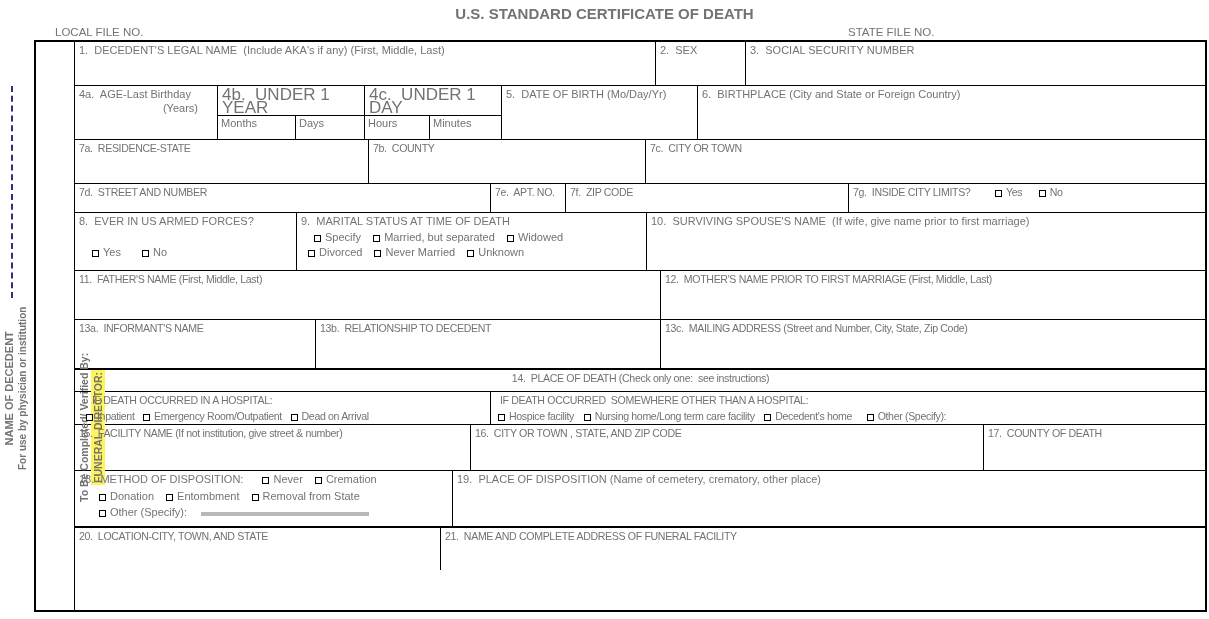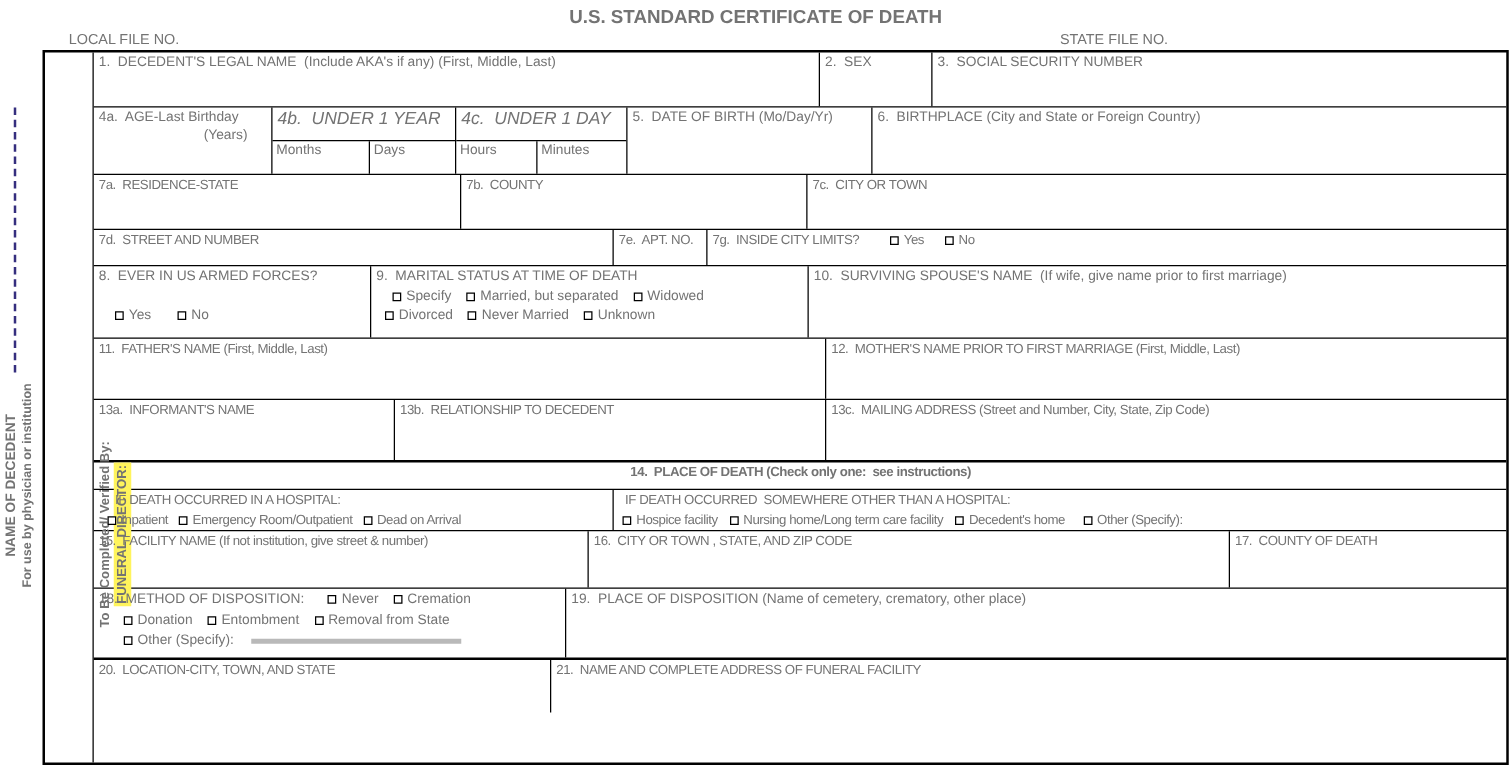--- a/index.html
+++ b/index.html
@@ -29,31 +29,31 @@
   .row { display: flex; border-top: 1px solid #000; justify-content: space-between; }
   .row.first { border-top: none; }
   .row.thick { border-top: 2px solid #000; }
   .cell { border-left: 1px solid #000; padding: 2px 3px 1px 4px; font-size: 11px;
           line-height: 13.5px; overflow: hidden; position: relative; }
   .cell.nb { border-left: none; }
   .narrow .cell, .cell.narrow { font-size: 10.6px; letter-spacing: -0.35px; }
   .lbl { white-space: pre-wrap; }
 
   .grp { display: flex; flex-direction: column; border-left: 1px solid #000; }
-  .grp .hdr { padding: 2px 3px 1px 4px; font-size: 14px; line-height: 13px; flex: 0 0 26px; font-style: italic; }
+  .grp .hdr { padding: 2px 3px 1px 4px; font-size: 17px; line-height: 13px; flex: 0 0 26px; }
   .grp .subrow { flex: 1; display: flex; border-top: 1px solid #000; }
   .grp .subrow .sub { padding: 1px 3px; font-size: 11px; }
   .grp .subrow .sub + .sub { border-left: 1px solid #000; }
 
   .cb { display: inline-block; width: 7px; height: 7px; border: 1px solid #000;
         margin-right: 4px; vertical-align: -1px; background: #fff; }
   .opt { margin-right: 14px; white-space: nowrap; }
   .opt.tight { margin-right: 9px; }
   .indent1 { padding-left: 13px; }
-  .center { text-align: center; font-weight: bold; }
+  .center { text-align: center; }
   .years-line { text-align: right; padding-right: 16px; }
 
   .grayline { display: inline-block; width: 168px; height: 4px; background: #b9b9b9;
               margin-left: 5px; vertical-align: 0px; }
 
   
   .vtext {
     position: absolute; transform: rotate(-90deg); transform-origin: 0 0;
     white-space: nowrap; text-align: center; font-weight: bold; line-height: 14px;
   }
@@ -150,20 +150,23 @@
         </div>
       </div>
 
       <div class="row narrow" style="height:29px">
         <div class="cell nb" style="width:415px">
           <span class="lbl">7d.  STREET AND NUMBER</span>
         </div>
         <div class="cell" style="width:75px">
           <span class="lbl">7e.  APT. NO.</span>
         </div>
+        <div class="cell" style="width:283px">
+          <span class="lbl">7f.  ZIP CODE</span>
+        </div>
         <div class="cell" style="flex:1">
           <span class="lbl">7g.  INSIDE CITY LIMITS?</span>
           <span class="opt" style="margin-left:22px"><span class="cb"></span><span>Yes</span></span>
           <span class="opt"><span class="cb"></span><span>No</span></span>
         </div>
       </div>
 
       <div class="row" style="height:58px">
         <div class="cell nb" style="width:221px">
           <div class="lbl">8.  EVER IN US ARMED FORCES?</div>

